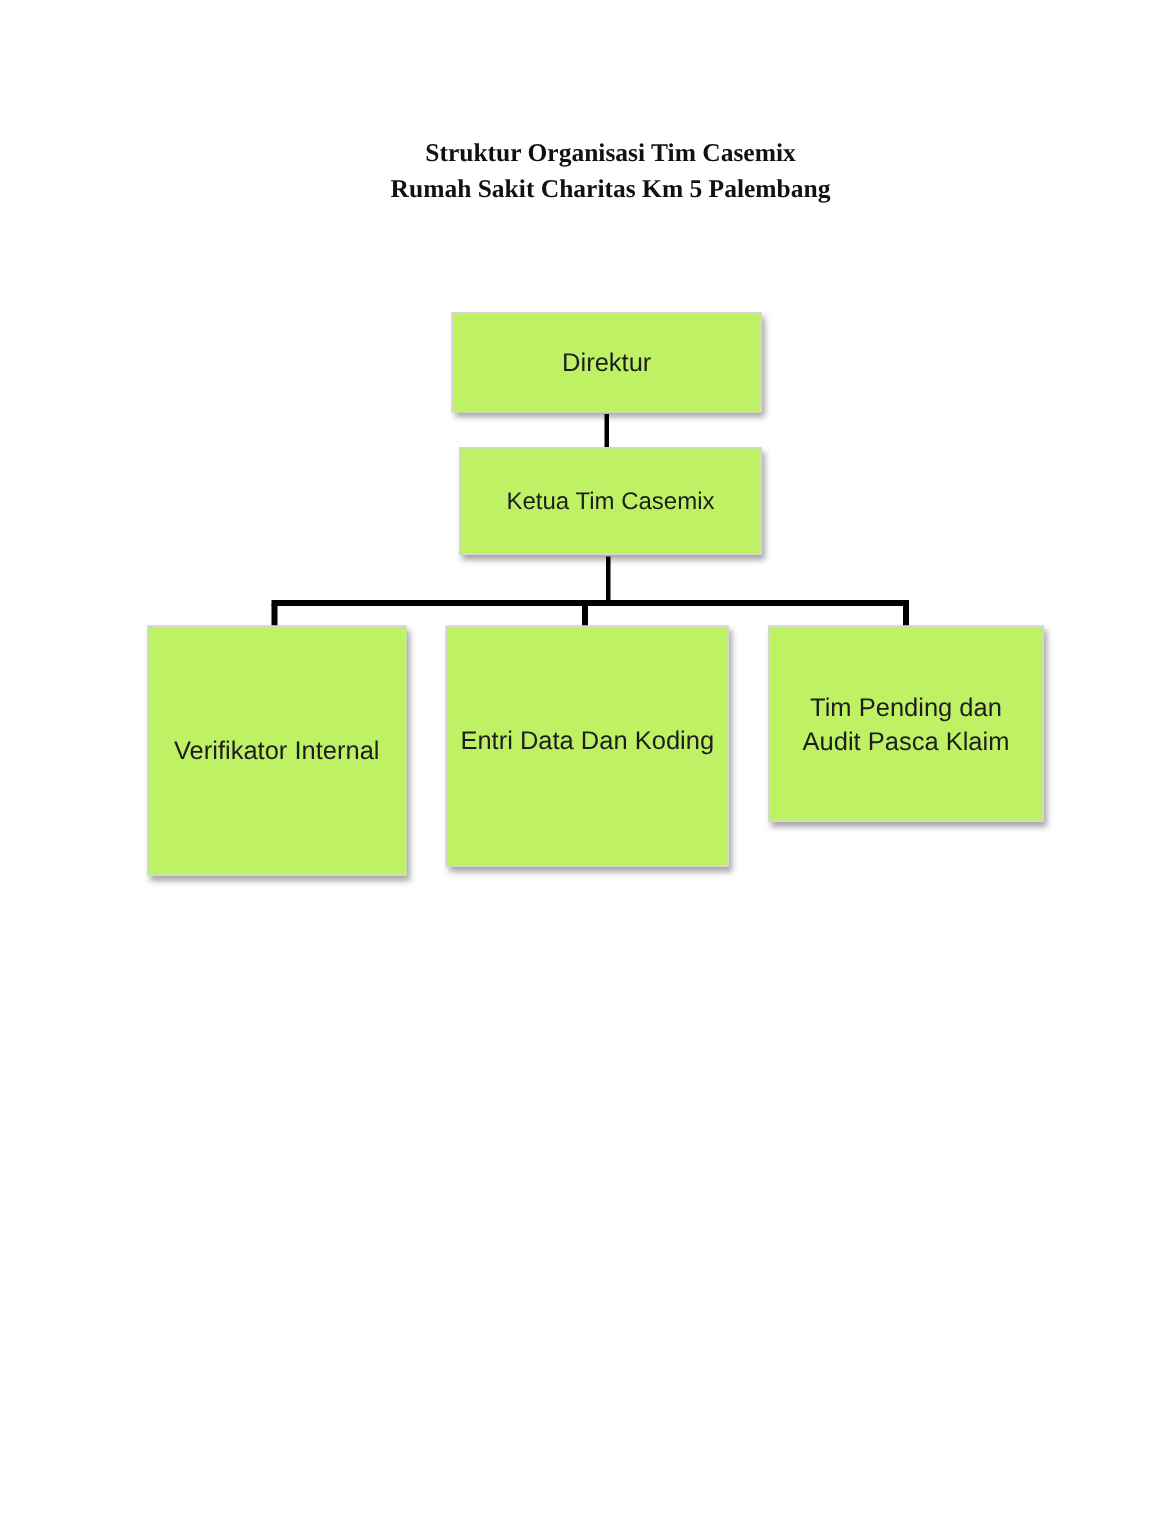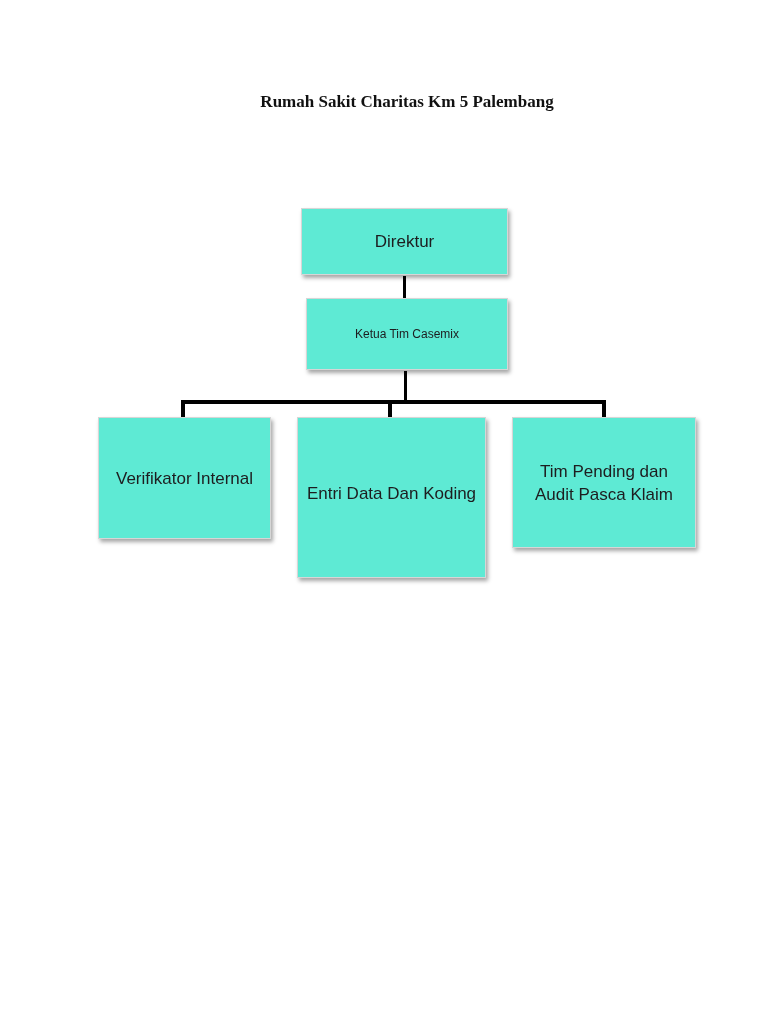--- a/index.html
+++ b/index.html
@@ -24,54 +24,55 @@
     text-align: center;
     font-family: "Liberation Serif", "DejaVu Serif", serif;
     font-weight: bold;
     font-size: 17px;
     line-height: 24px;
     color: #111111;
   }
   .org-box {
     position: absolute;
     box-sizing: border-box;
-    background: #5eead4;
+    background: #bef264;
     border: 1px solid #d6d6d6;
     box-shadow: 2px 3px 4px rgba(0, 0, 0, 0.35);
     display: flex;
     align-items: center;
     justify-content: center;
     text-align: center;
     font-size: 17px;
     line-height: 23px;
     color: #1d1d1f;
   }
   .box-direktur   { left: 301px; top: 208px; width: 207px; height: 67px; }
-  .box-ketua      { left: 306px; top: 298px; width: 202px; height: 72px; font-size: 12px; }
-  .box-verifikator{ left:  98px; top: 417px; width: 173px; height: 122px; }
+  .box-ketua      { left: 306px; top: 298px; width: 202px; height: 72px; font-size: 16px; }
+  .box-verifikator{ left:  98px; top: 417px; width: 173px; height: 167px; }
   .box-entri      { left: 297px; top: 417px; width: 189px; height: 161px; align-items: flex-start; padding-top: 64px; }
   .box-pending    { left: 512px; top: 417px; width: 184px; height: 131px; }
   .box-pending .node-label { max-width: 150px; }
   .connector {
     position: absolute;
     background: #000000;
   }
   .conn-direktur-ketua { left: 403px; top: 276px; width: 3px;   height: 23px; }
   .conn-ketua-bar      { left: 404px; top: 371px; width: 3px;   height: 31px; }
   .conn-hbar           { left: 181px; top: 400px; width: 425px; height: 4px;  }
   .conn-drop-left      { left: 181px; top: 403px; width: 4px;   height: 15px; }
   .conn-drop-mid       { left: 388px; top: 403px; width: 4px;   height: 15px; }
   .conn-drop-right     { left: 602px; top: 403px; width: 4px;   height: 15px; }
 </style>
 </head>
 <body>
 
 <div class="page">
 
   <div class="doc-title">
+    <div>Struktur Organisasi Tim Casemix</div>
     <div>Rumah Sakit Charitas Km 5 Palembang</div>
   </div>
 
   <div class="org-box box-direktur">
     <span class="node-label">Direktur</span>
   </div>
 
   <div class="connector conn-direktur-ketua"></div>
 
   <div class="org-box box-ketua">

